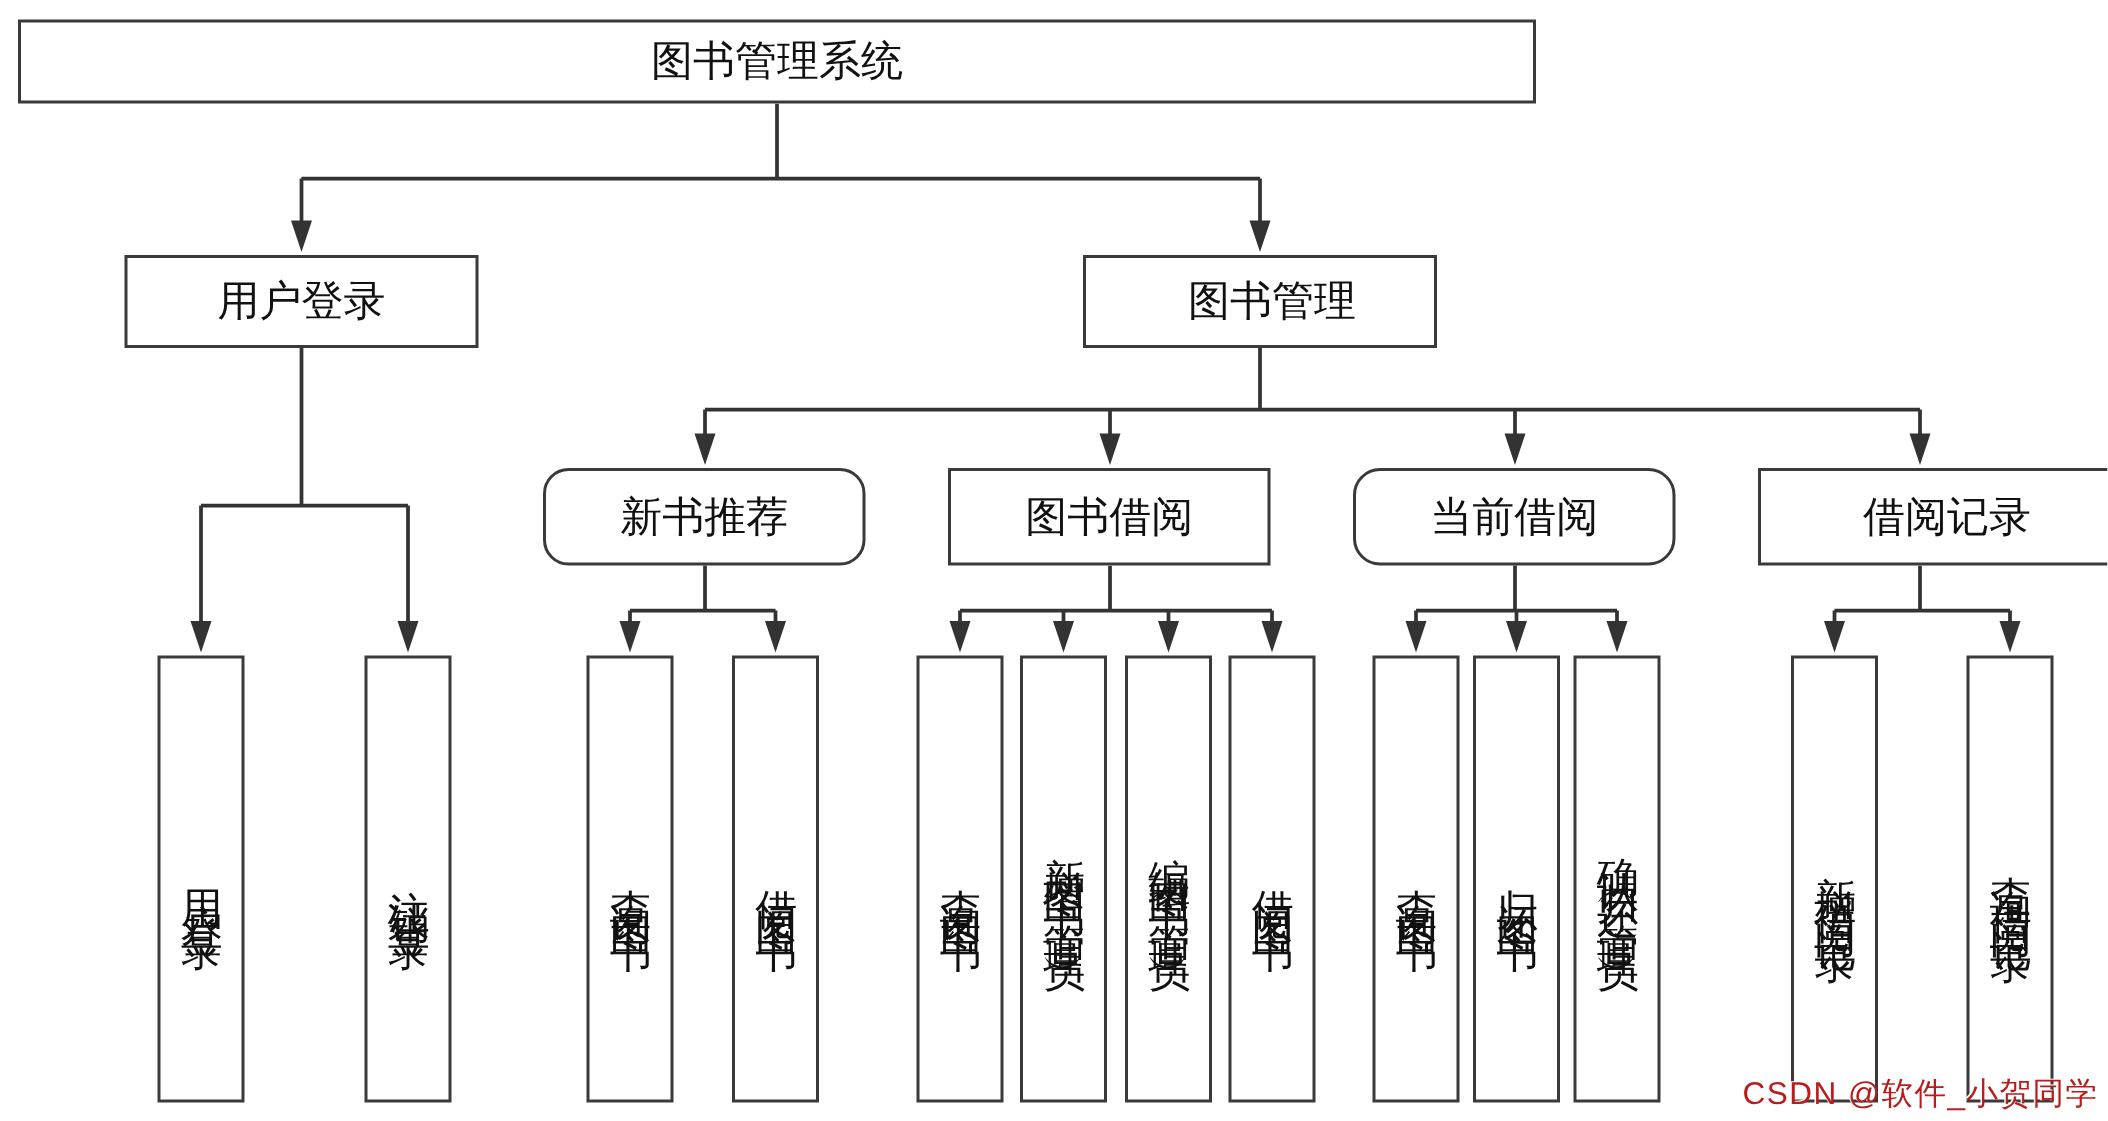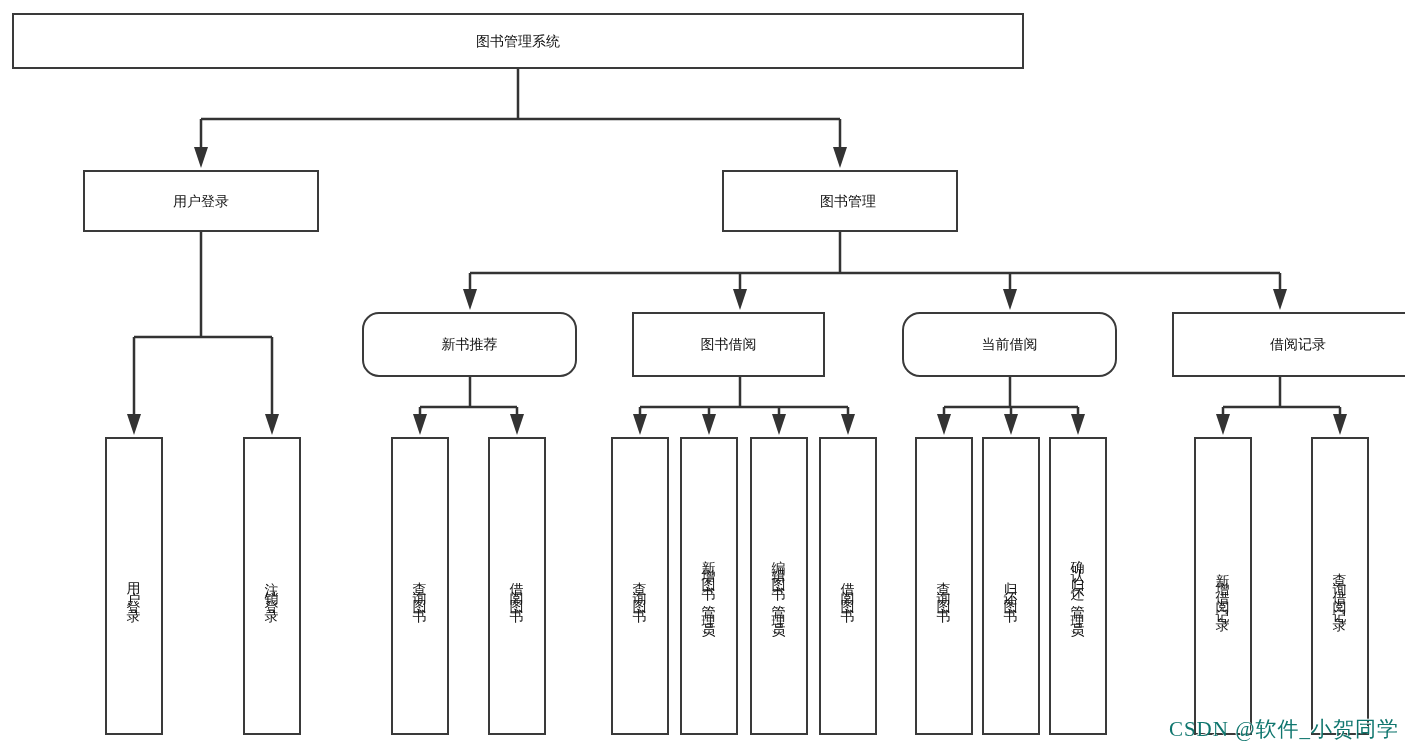--- a/index.html
+++ b/index.html
@@ -18,44 +18,43 @@
     z-index: 0;
   }
   .box {
     position: absolute;
     box-sizing: border-box;
     background: #ffffff;
     border: 2.5px solid #3a3a3a;
     display: flex;
     align-items: center;
     justify-content: center;
-    font-size: 14px;
+    font-size: 28px;
     color: #111111;
     z-index: 1;
     text-align: center;
     line-height: 1.2;
   }
   .v {
     writing-mode: vertical-rl;
     text-orientation: mixed;
     letter-spacing: 9px;
     line-height: 1;
     padding-top: 6px;
   }
   .watermark {
     position: absolute;
     right: 6px;
     bottom: 4px;
     z-index: 2;
     font-size: 21px;
-    color: #0f766e;
+    color: #b91c1c;
     text-shadow: -1px -1px 0 rgba(255,255,255,0.95);
     letter-spacing: 1px;
     white-space: nowrap;
-    font-family: Liberation Serif, serif;
   }
 </style>
 </head>
 <body>
 
 <div class="canvas">
 
   <svg class="connectors" viewBox="0 0 1405 747" xmlns="http://www.w3.org/2000/svg">
     <g stroke="#333333" stroke-width="2.5" fill="none">
 
@@ -95,21 +94,21 @@
       <polygon points="1333,414 1347,414 1340,435"></polygon>
     </g>
   </svg>
 
   <div class="box" style="left:12px; top:13px; width:1012px; height:56px;">图书管理系统</div>
 
   <div class="box" style="left:83px; top:170px; width:236px; height:62px;">用户登录</div>
   <div class="box" style="left:722px; top:170px; width:236px; height:62px;padding-left:16px;">图书管理</div>
 
   <div class="box" style="left:362px; top:312px; width:215px; height:65px;border-radius:17px;">新书推荐</div>
-  <div class="box" style="left:632px; top:312px; width:193px; height:65px;">图书借阅</div>
+  <div class="box" style="left:632px; top:312px; width:215px; height:65px;">图书借阅</div>
   <div class="box" style="left:902px; top:312px; width:215px; height:65px;border-radius:18px;">当前借阅</div>
   <div class="box" style="left:1172px; top:312px; width:252px; height:65px;">借阅记录</div>
 
   <div class="box v" style="left:105px; top:437px; width:58px; height:298px;">用户登录</div>
   <div class="box v" style="left:243px; top:437px; width:58px; height:298px;">注销登录</div>
 
   <div class="box v" style="left:391px; top:437px; width:58px; height:298px;">查询图书</div>
   <div class="box v" style="left:488px; top:437px; width:58px; height:298px;">借阅图书</div>
 
   <div class="box v" style="left:611px; top:437px; width:58px; height:298px;">查询图书</div>

